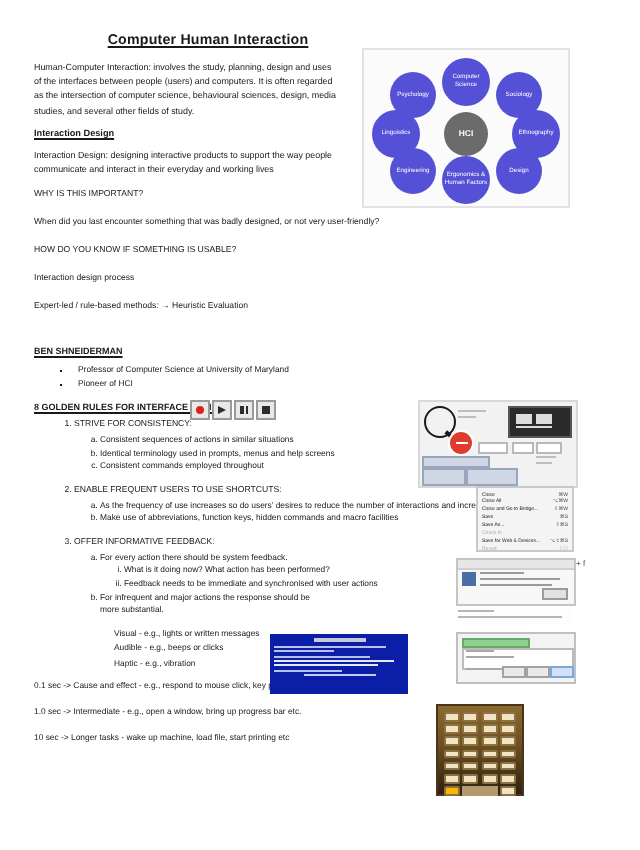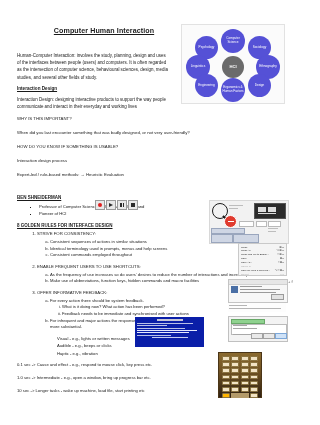--- a/index.html
+++ b/index.html
@@ -20,21 +20,21 @@
   .col{
     position:absolute;
     left:17px; top:0; width:266px;
   }
 
   h1.doc-title{
     font-size:7.1px;
     font-weight:bold;
     text-align:center;
     text-decoration:underline;
-    margin:11px;
+    margin:0;
     padding-top:16px;
     letter-spacing:.1px;
     width:170px;
     margin-left:2px;
   }
 
   p.para{
     font-size:4.45px;
     line-height:1.62;
     margin:0;

